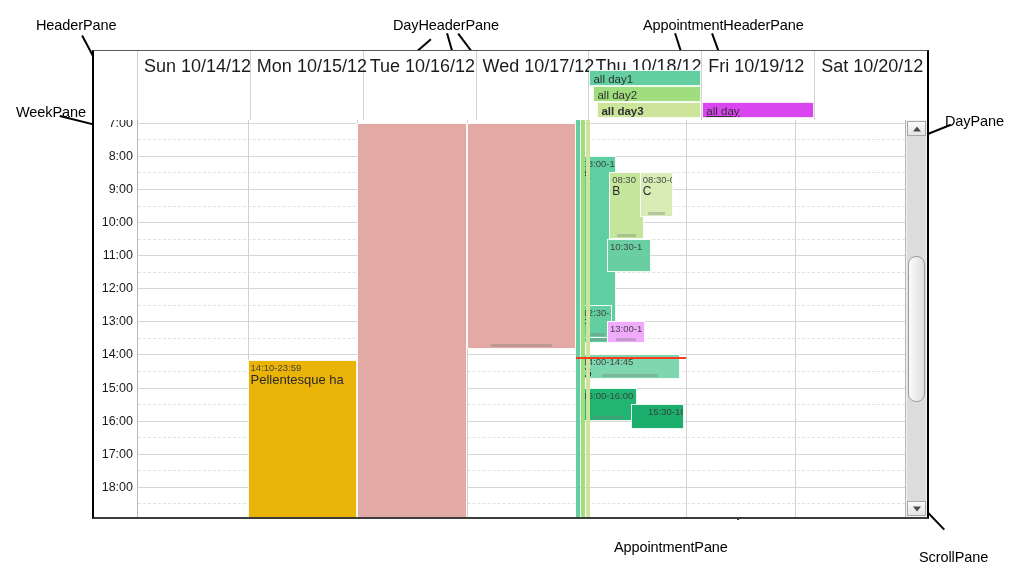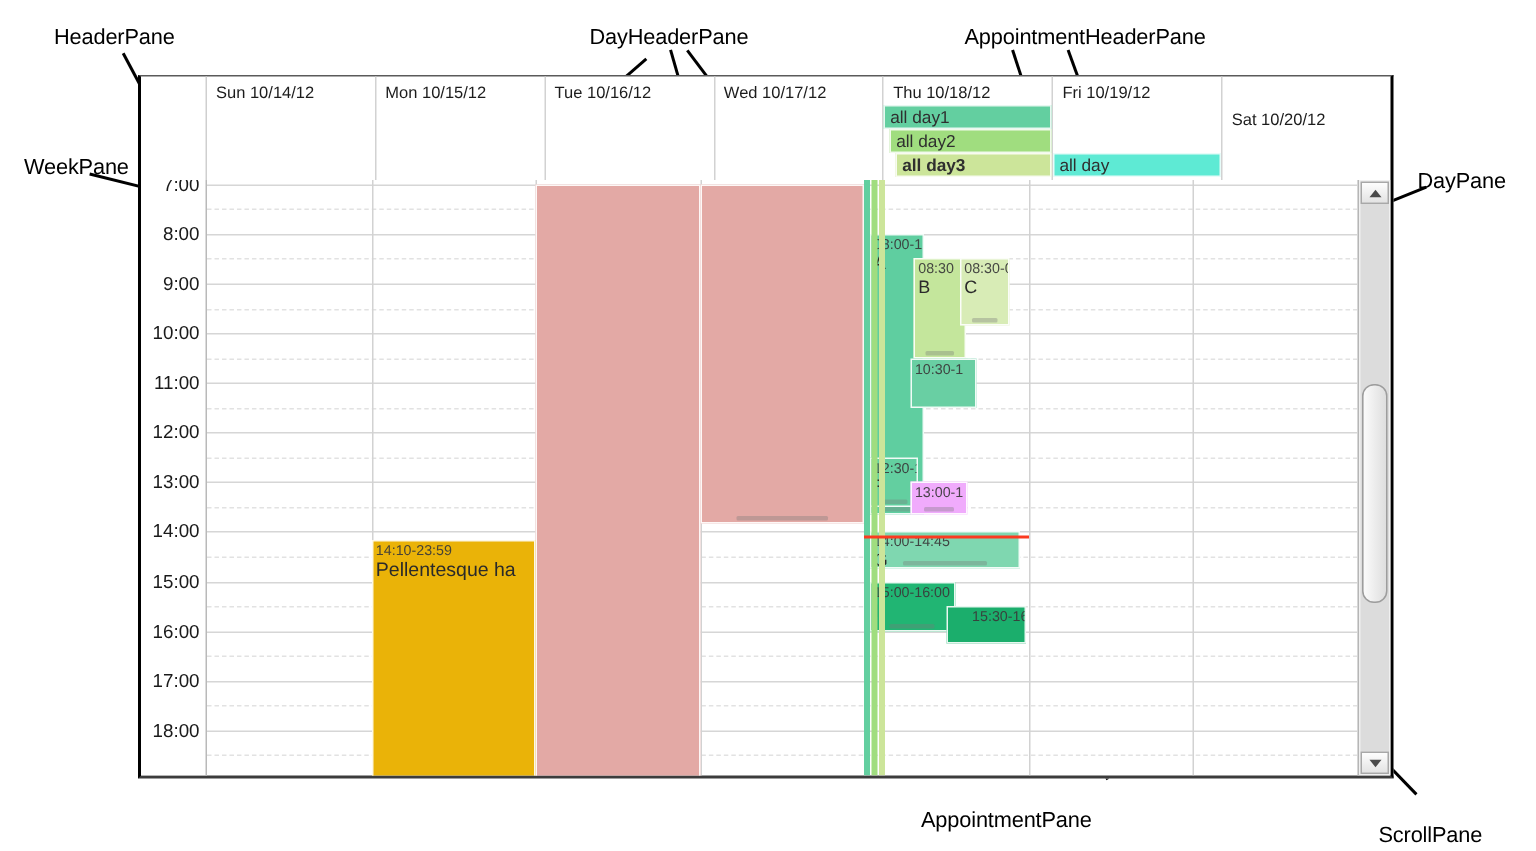--- a/index.html
+++ b/index.html
@@ -75,26 +75,26 @@
     height: 69px;
     display: flex;
   }
   .dayheader-col {
     flex: 1 1 0;
     position: relative;
     border-right: 1px solid #d2d2d2;
     box-sizing: border-box;
     height: 100%;
   }
-  .dayheader-col:last-child { border-right: none; margin-top: 18px; }
+  .dayheader-col:last-child { border-right: none; }
   .dayheader-label {
     position: absolute;
     left: 6px;
     top: 5px;
-    font-size: 11px;
+    font-size: 18px;
     color: #1c1c1c;
     white-space: nowrap;
   }
   .allday-stack {
     position: absolute;
     left: 0;
     top: 19px;
     right: 0;
     bottom: 0;
   }
@@ -315,21 +315,21 @@
             <div class="dayheader-label">Thu 10/18/12</div>
             <div class="allday-stack">
               <div class="allday-evt" style="top: 0px; left: 0px; right: 0px; background: rgb(99, 207, 160);"><span>all day1</span></div>
               <div class="allday-evt" style="top: 16px; left: 4px; right: 0px; background: rgb(160, 221, 127);"><span>all day2</span></div>
               <div class="allday-evt" style="top: 32px; left: 8px; right: 0px; background: rgb(204, 229, 154); font-weight: bold;"><span>all day3</span></div>
             </div>
           </div>
           <div class="dayheader-col">
             <div class="dayheader-label">Fri 10/19/12</div>
             <div class="allday-stack">
-              <div class="allday-evt" style="top: 32px; left: 0px; right: 0px; background: #5eead4;"><span>all day</span></div>
+              <div class="allday-evt" style="top: 32px; left: 0px; right: 0px; background: #d946ef; text-decoration: underline;"><span>all day</span></div>
             </div>
           </div>
           <div class="dayheader-col">
             <div class="dayheader-label">Sat 10/20/12</div>
             <div class="allday-stack"></div>
           </div>
         </div>
     </div>
 
     <div class="bodywrap">

